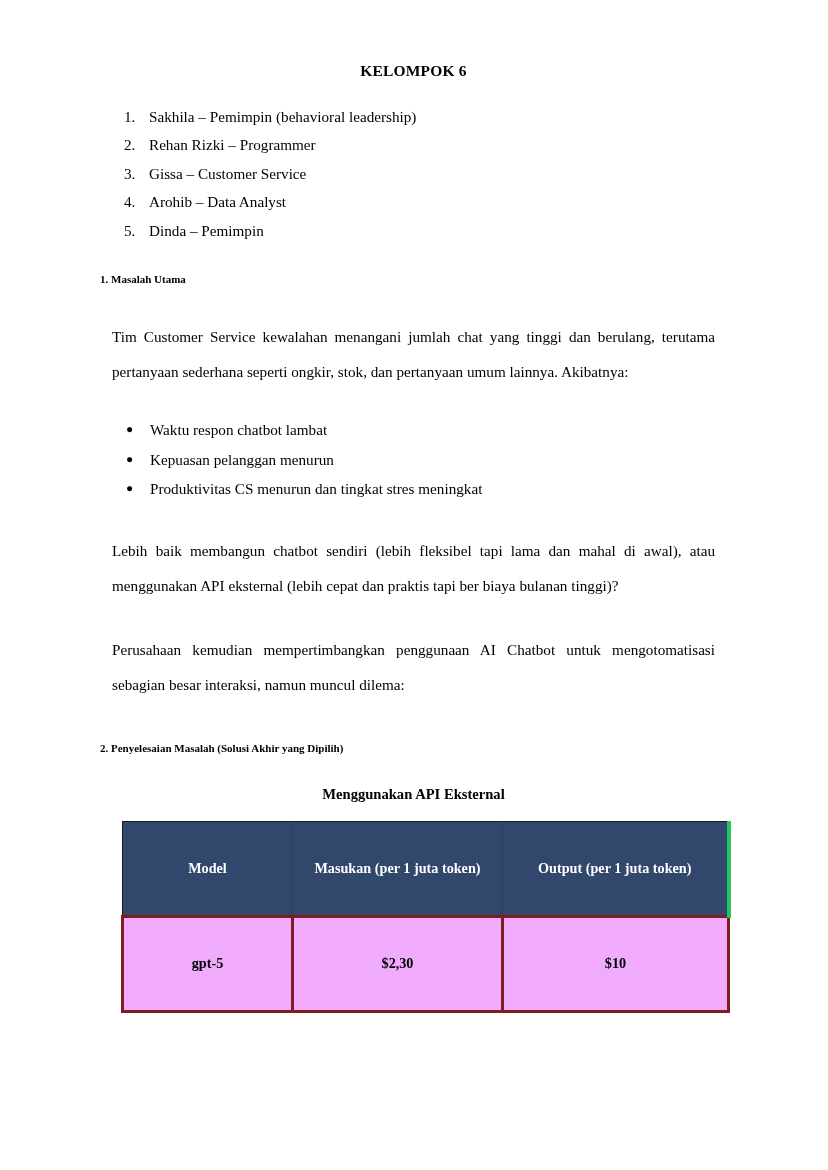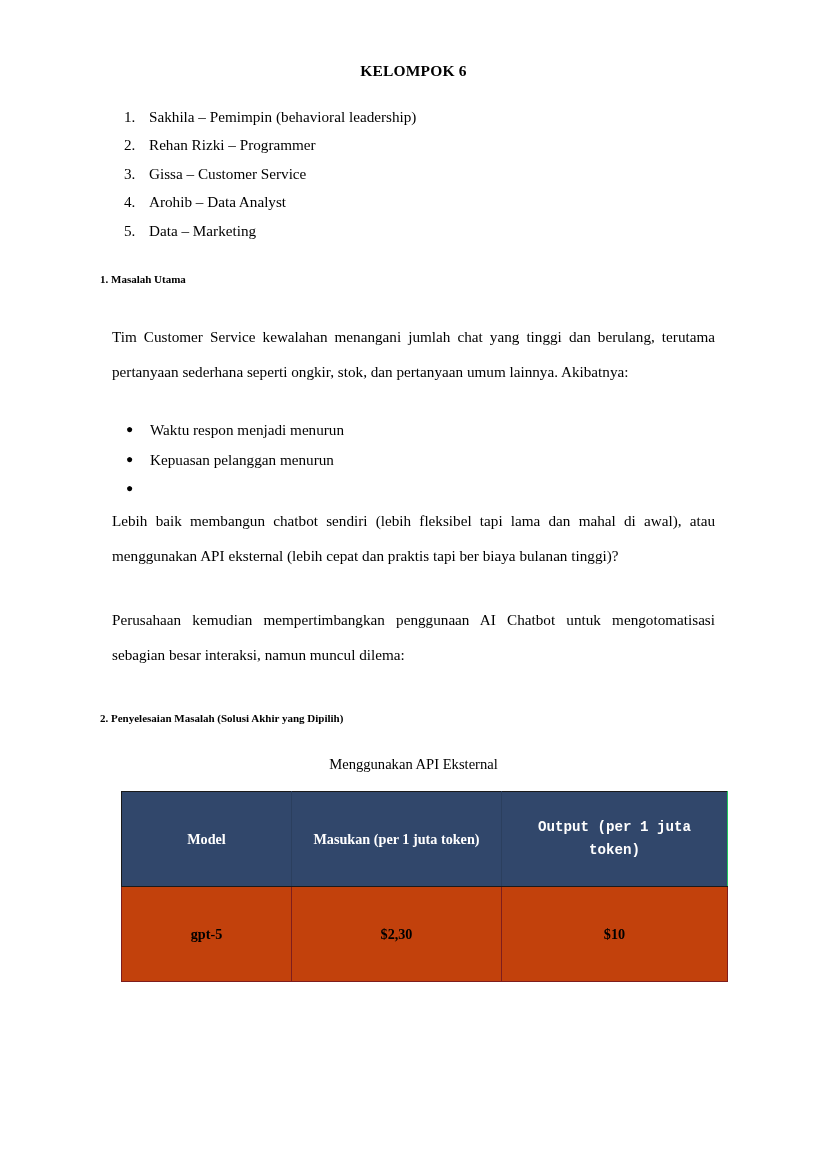--- a/index.html
+++ b/index.html
@@ -98,21 +98,21 @@
   .bullet-list li .dot {
     position: absolute;
     left: 26px;
     top: 0;
     font-size: 12px;
     line-height: 29.5px;
   }
 
   .table-caption {
     text-align: center;
-    font-weight: normal;
+    font-weight: bold;
     font-size: 14.6px;
     margin: 0;
     padding-top: 24px;
     line-height: 22px;
   }
 
   
   .tbl-wrap {
     padding-top: 16px;
     padding-left: 21px;
@@ -134,34 +134,34 @@
     font-size: 14.2px;
     line-height: 23px;
     text-align: center;
     vertical-align: middle;
     height: 95px;
     padding: 4px 14px;
     border: 1px solid #2b3f5e;
     box-sizing: border-box;
   }
   table.pricing td {
-    background: #c2410c;
+    background: #f0abfc;
     color: #000000;
     font-weight: bold;
     font-size: 14.2px;
     line-height: 23px;
     text-align: center;
     vertical-align: middle;
     height: 95px;
     padding: 4px 14px;
-    border: 1px solid #7f1d1d;
+    border: 3px solid #7f1d1d;
     box-sizing: border-box;
   }
   table.pricing th:first-child { border-left: 1px solid #1a1a1a; }
-  table.pricing th:last-child { border-right: 1px solid #22c55e; font-family: Liberation Mono, monospace; }
+  table.pricing th:last-child { border-right: 4px solid #22c55e; }
   table.pricing tr.header-row th { border-top: 1px solid #1a1a1a; border-bottom: 1px solid #1a1a1a; }
 </style>
 </head>
 <body>
 
 <div class="page">
   <div class="content">
 
     <h1 class="doc-title">KELOMPOK 6</h1>
 
@@ -177,39 +177,40 @@
       <li>
         <span class="num">3.</span>
         <span>Gissa – Customer Service</span>
       </li>
       <li>
         <span class="num">4.</span>
         <span>Arohib – Data Analyst</span>
       </li>
       <li>
         <span class="num">5.</span>
-        <span>Data – Marketing</span>
+        <span>Dinda – Pemimpin</span>
       </li>
     </ol>
 
     <h2 class="section-heading">1. Masalah Utama</h2>
 
     <p class="body-par">Tim Customer Service kewalahan menangani jumlah chat yang tinggi dan berulang, terutama pertanyaan sederhana seperti ongkir, stok, dan pertanyaan umum lainnya. Akibatnya:</p>
 
     <ul class="bullet-list">
       <li>
         <span class="dot">●</span>
-        <span>Waktu respon menjadi menurun</span>
+        <span>Waktu respon chatbot lambat</span>
       </li>
       <li>
         <span class="dot">●</span>
         <span>Kepuasan pelanggan menurun</span>
       </li>
       <li>
         <span class="dot">●</span>
+        <span>Produktivitas CS menurun dan tingkat stres meningkat</span>
       </li>
     </ul>
 
     <p class="body-par">Lebih baik membangun chatbot sendiri (lebih fleksibel tapi lama dan mahal di awal), atau menggunakan API eksternal (lebih cepat dan praktis tapi ber biaya bulanan tinggi)?</p>
 
     <p class="body-par">Perusahaan kemudian mempertimbangkan penggunaan AI Chatbot untuk mengotomatisasi sebagian besar interaksi, namun muncul dilema:</p>
 
     <h2 class="section-heading">2. Penyelesaian Masalah (Solusi Akhir yang Dipilih)</h2>
 
     <p class="table-caption">Menggunakan API Eksternal</p>

